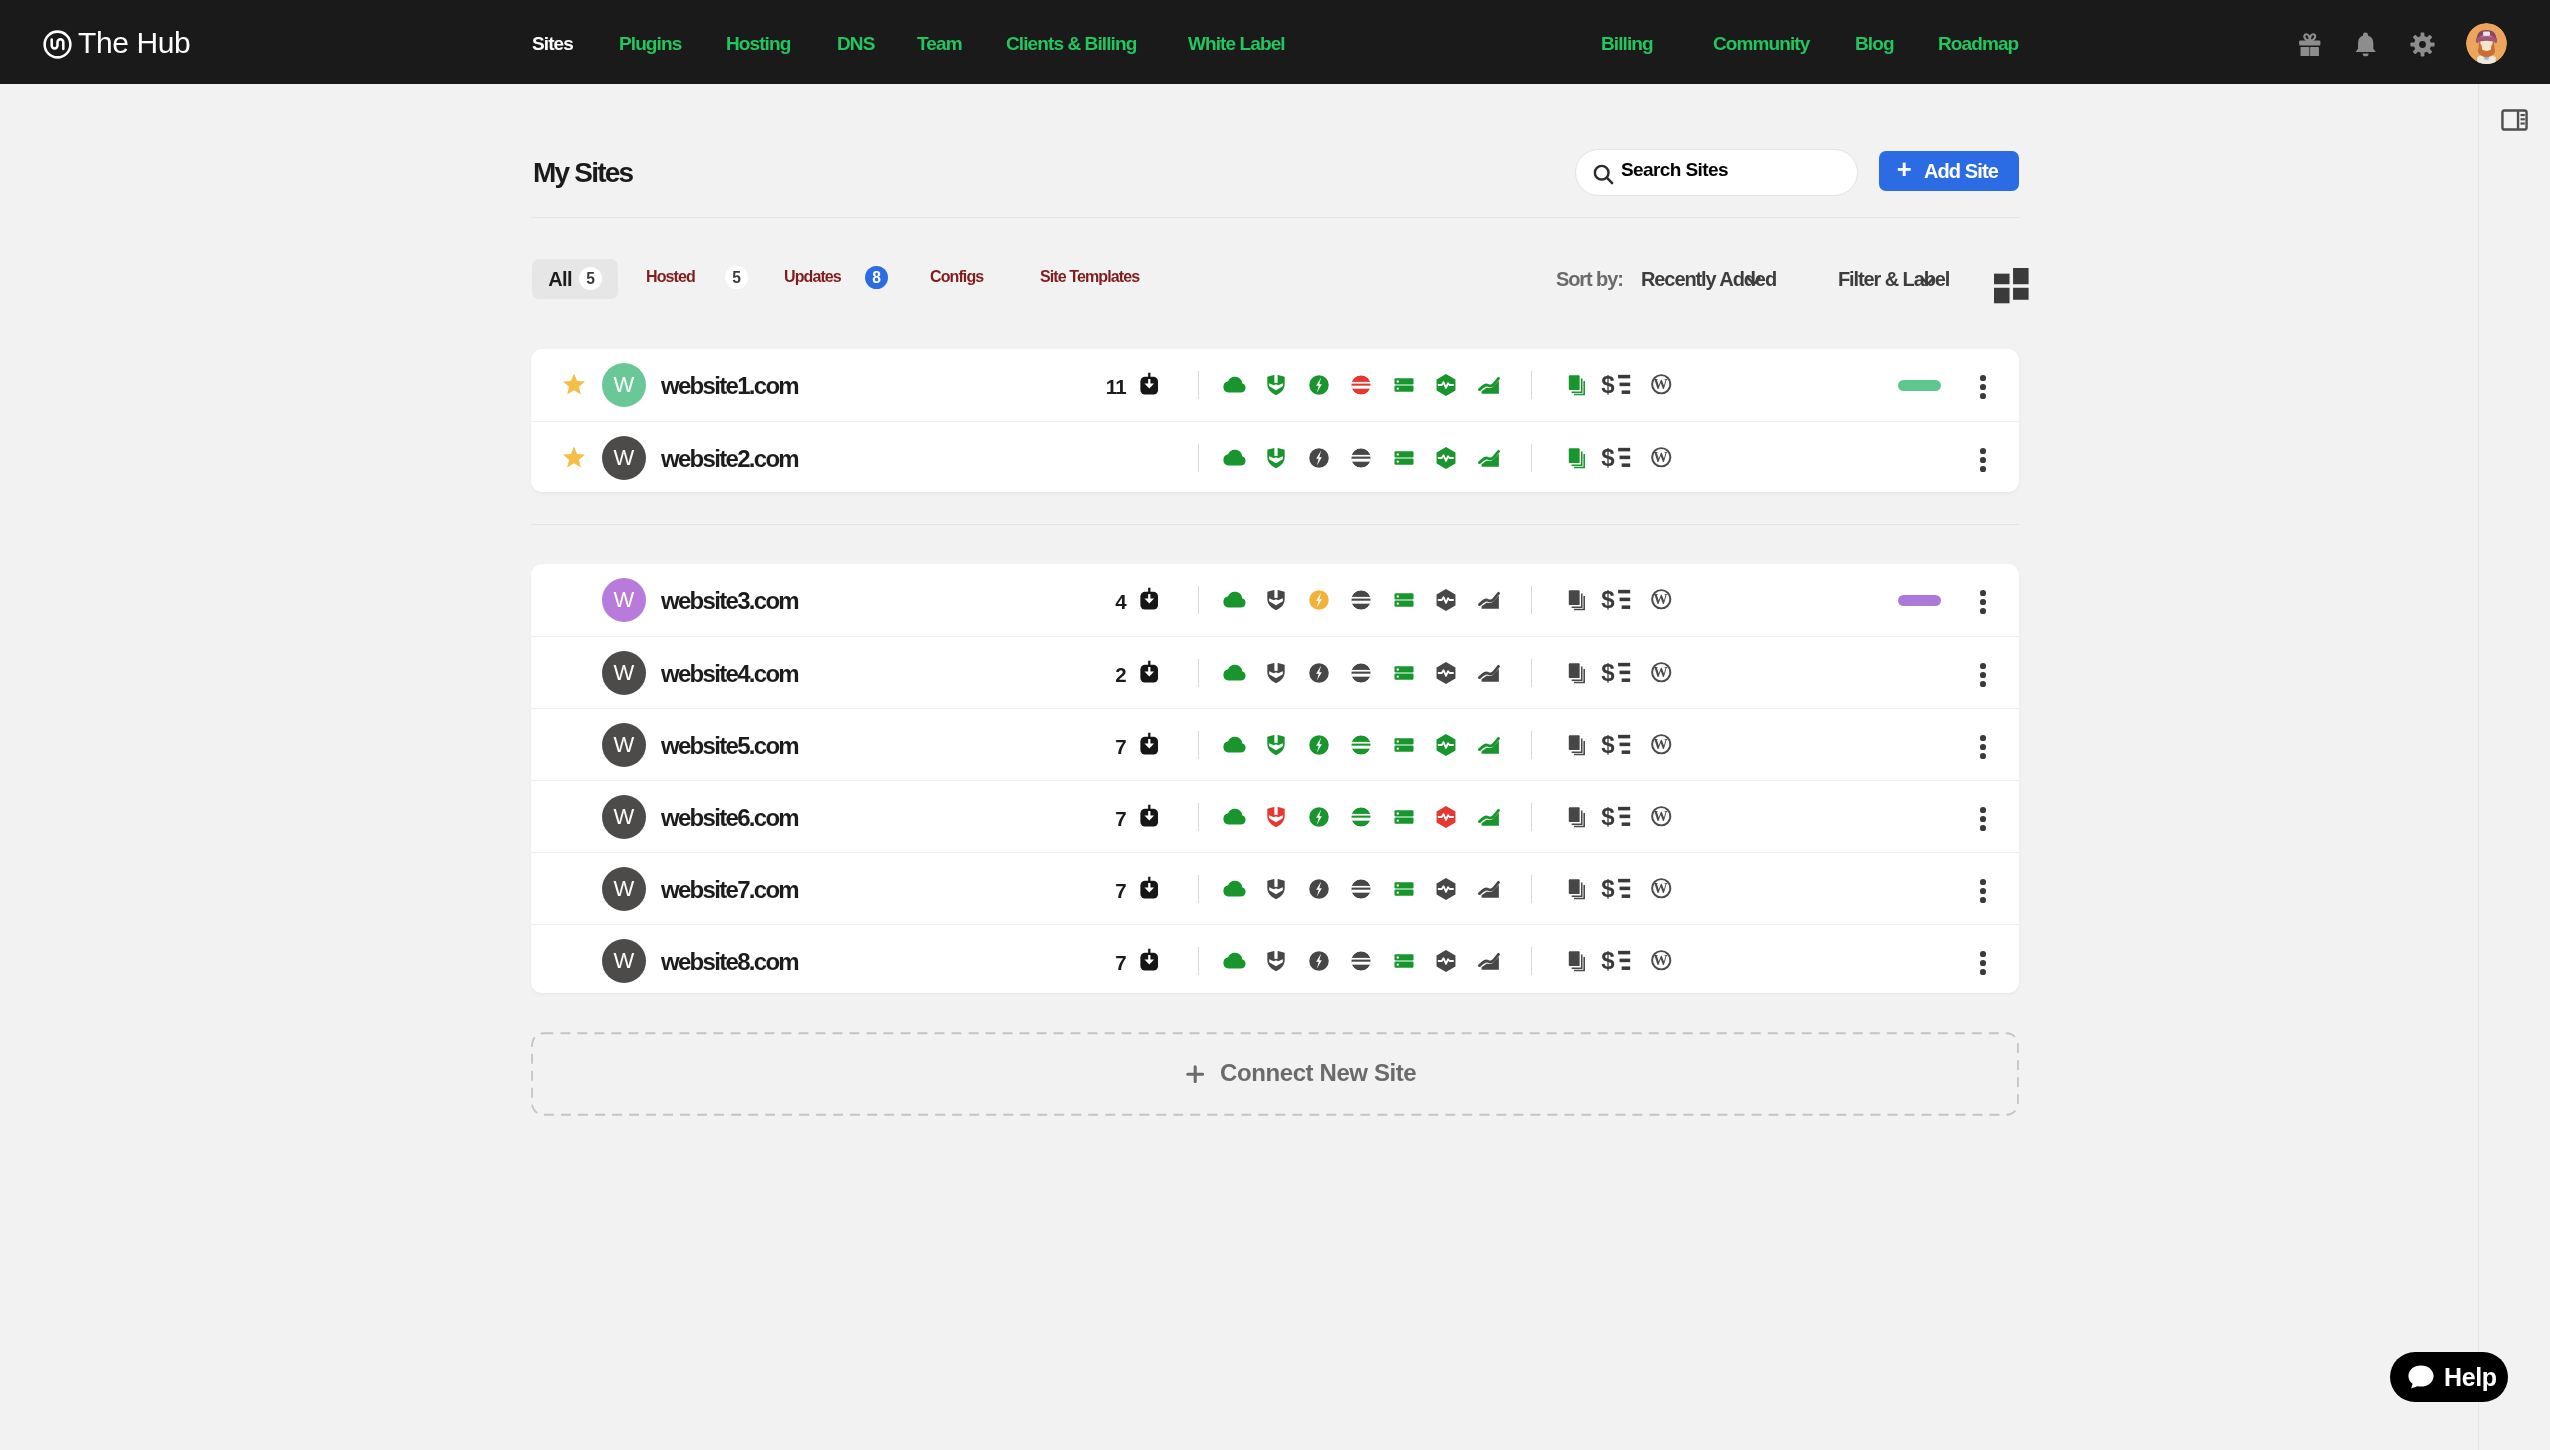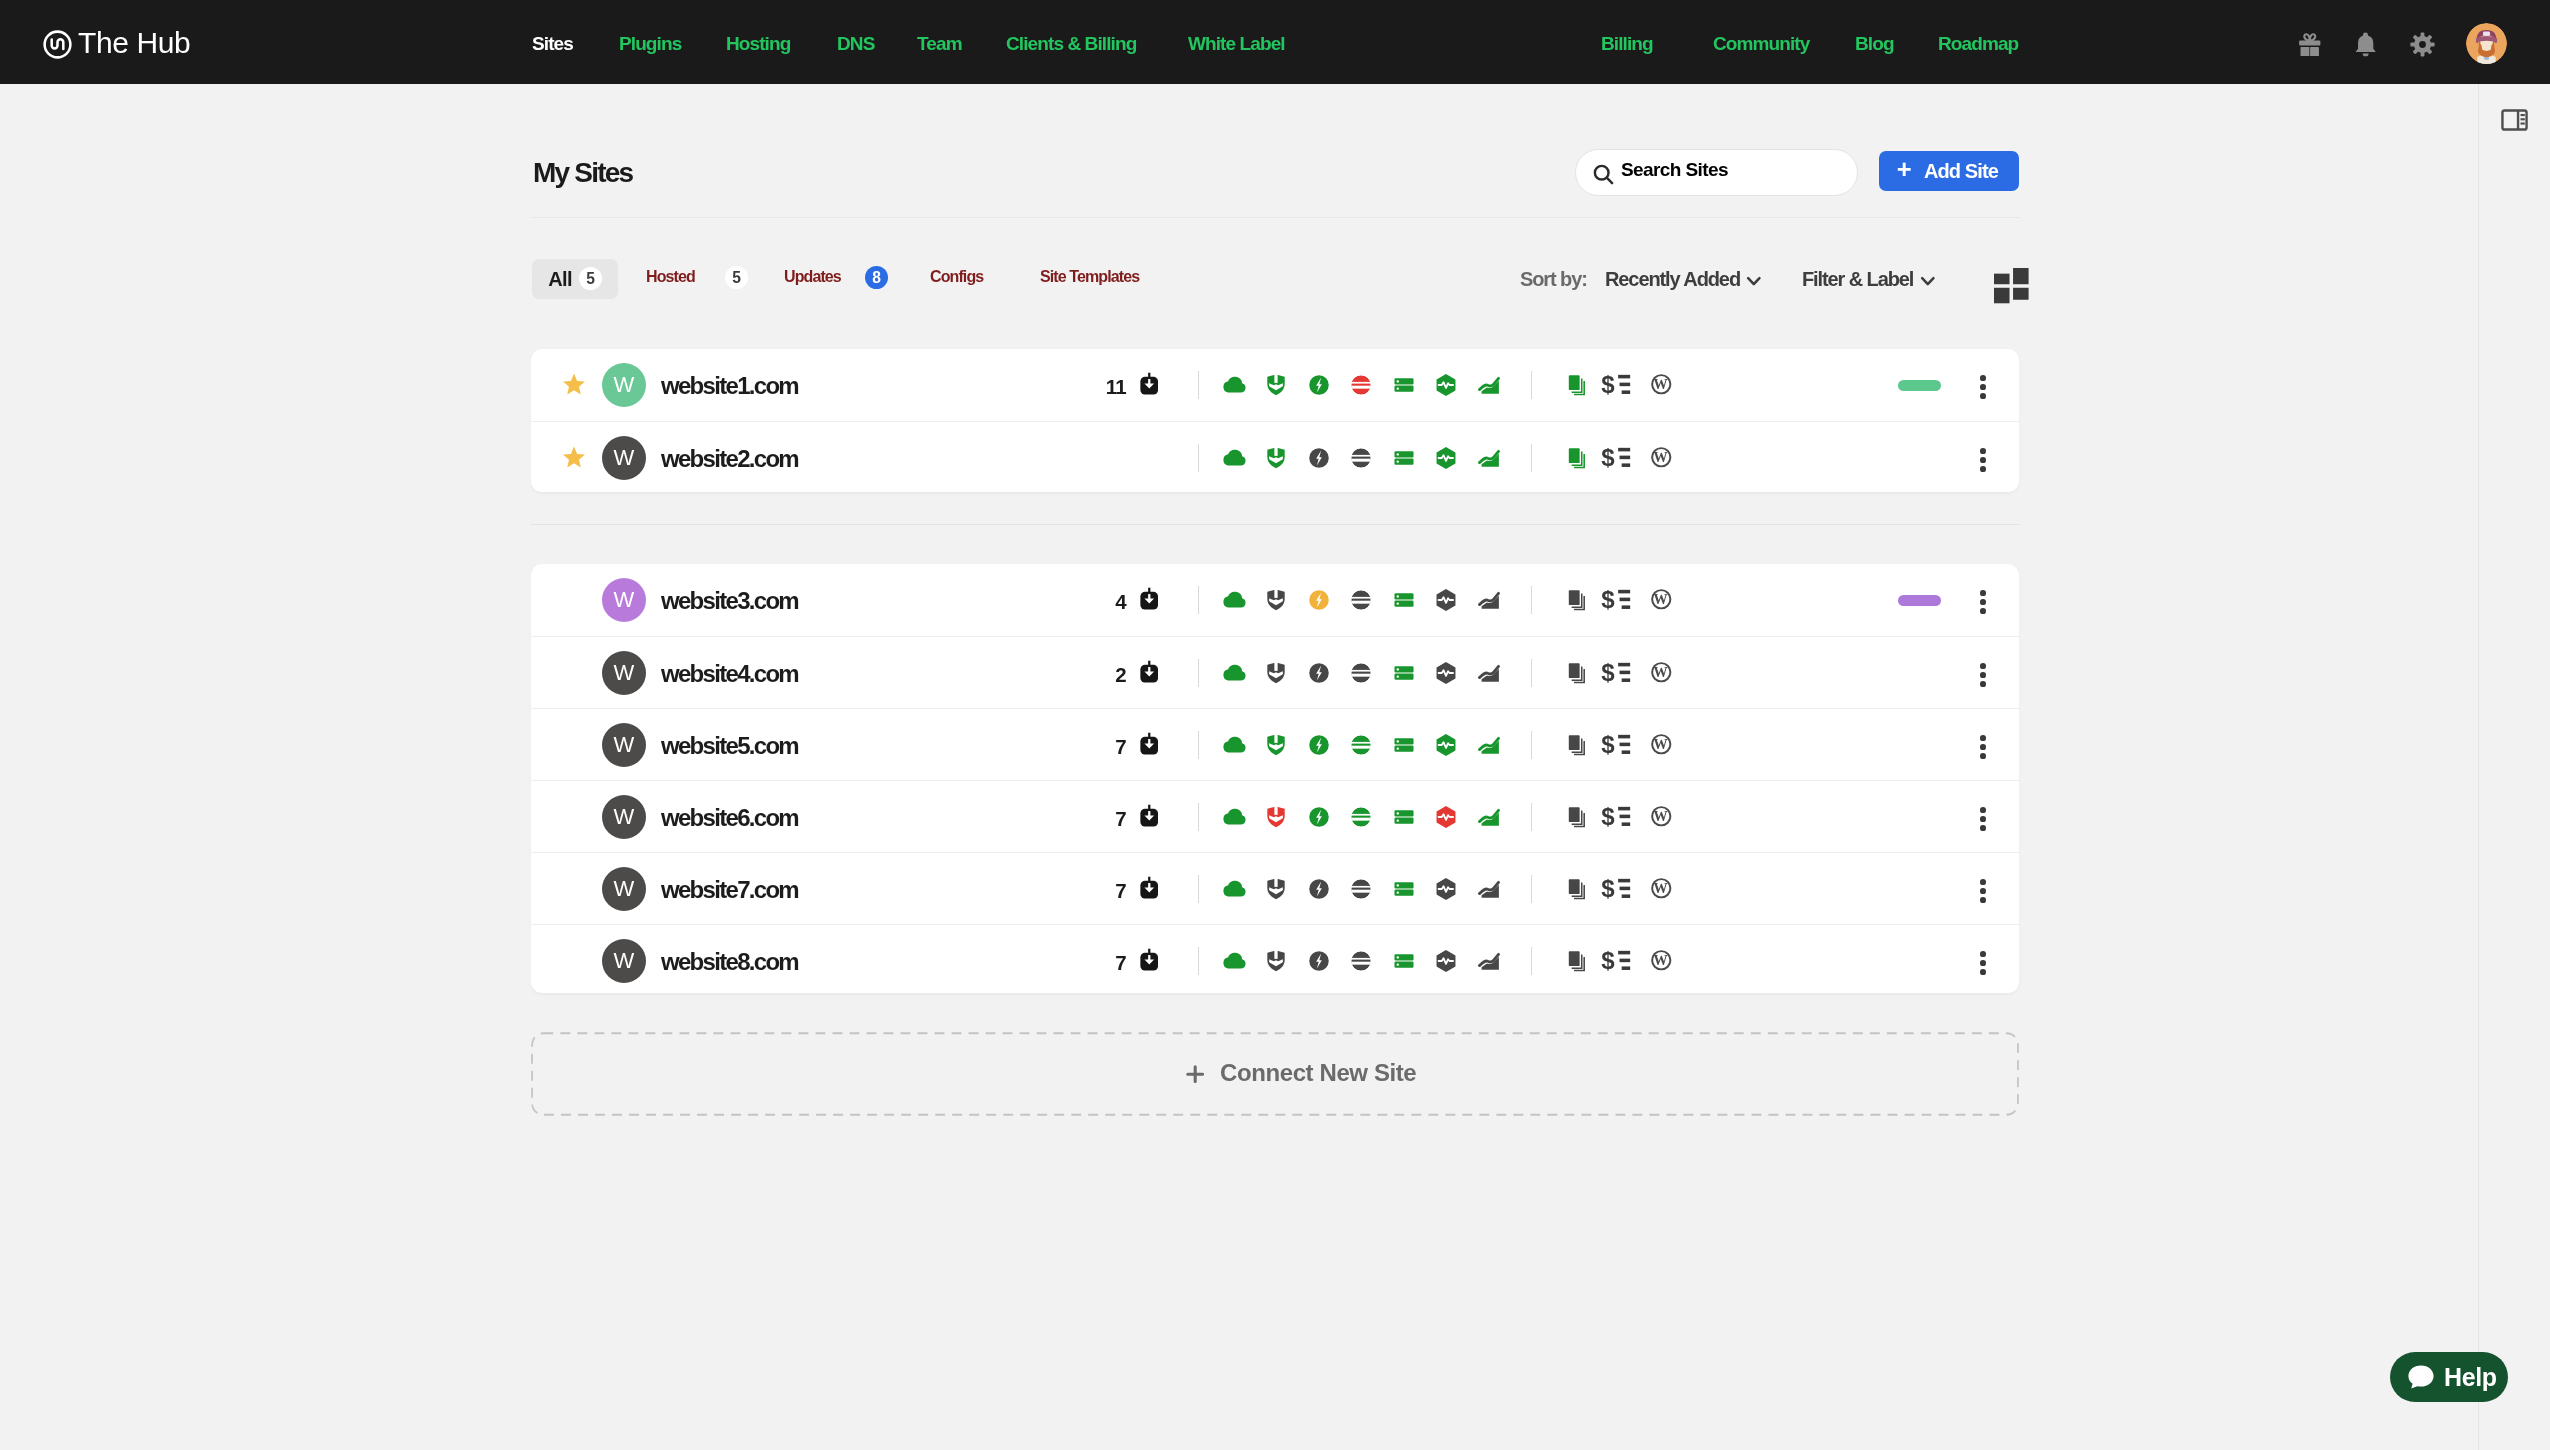--- a/index.html
+++ b/index.html
@@ -25,21 +25,21 @@
   #addbtn { position:absolute; left:1879px; top:151px; width:140px; height:40px; background:#2B6CE5; border-radius:7px; color:#fff; text-align:center; }
   #addbtn .p { position:absolute; left:17.7px; top:4.3px; font-size:25.5px; font-weight:600; }
   #addbtn .t { position:absolute; left:45px; top:9.2px; font-size:20px; font-weight:700; letter-spacing:-0.9px; }
   #hr1 { position:absolute; left:531px; top:217px; width:1489px; height:1.4px; background:#E6E6E6; }
 
   
   .chip { position:absolute; left:532px; top:259px; width:86px; height:40px; background:#E6E6E6; border-radius:7px; }
   .chip .a { position:absolute; left:16.3px; top:9.2px; font-size:20px; font-weight:700; color:#1C1C1C; letter-spacing:-0.7px; }
   .badge { position:absolute; width:23.4px; height:23.4px; border-radius:50%; background:#FFF; text-align:center; font-size:15.6px; font-weight:700; color:#3A3A3A; line-height:24px; }
   .tabt { position:absolute; top:268px; font-size:16px; font-weight:700; color:#7f1d1d; letter-spacing:-0.9px; }
-  .srt { position:absolute; top:268px; font-size:20px; font-weight:700; letter-spacing:-1.1px; }
+  .srt { position:absolute; top:268px; font-size:20px; font-weight:700; letter-spacing:-1.1px;margin-left:36px; }
 
   
   .card { position:absolute; left:531px; width:1488px; background:#FFF; border-radius:11.3px; box-shadow:0 1.4px 3.5px rgba(0,0,0,0.04); }
   #card1 { top:349px; height:143px; }
   #card2 { top:564px; height:429px; }
   .row { position:relative; height:72px; }
   .row + .row { border-top:0.7px solid #EEEEEE; height:72px; }
   #card2 .row { height:72px; }
   .row .star { position:absolute; left:31px; top:24px; }
   .row .av { position:absolute; left:71px; top:14px; width:44px; height:44px; border-radius:50%; color:#FFF; font-size:22px; font-weight:400; text-align:center; line-height:44px; }
@@ -50,21 +50,21 @@
   .ic { position:absolute; top:24px; }
   .pill { position:absolute; left:1367px; top:30.5px; width:43px; height:11.3px; border-radius:5.7px; }
   .kebab { position:absolute; left:1449px; top:26px; }
   .kebab i { display:block; width:5.7px; height:5.7px; border-radius:50%; background:#3A3A3A; margin-bottom:3.5px; }
 
   #sep1 { position:absolute; left:531px; top:524px; width:1488px; height:1.4px; background:#E3E3E3; }
 
   #dashed { position:absolute; left:531px; top:1032px; width:1488px; height:84px; }
   #dashed .lbl { position:absolute; left:681px; top:27px; font-size:24px; font-weight:700; color:#6B6B6B; letter-spacing:-0.4px;margin-left:8px; }
 
-  #help { position:absolute; left:2390px; top:1352px; width:118px; height:50px; background:#14532d; border-radius:25px; }
+  #help { position:absolute; left:2390px; top:1352px; width:118px; height:50px; background:#000000; border-radius:25px; }
   #help .t { position:absolute; left:54px; top:11.3px; font-size:25px; font-weight:700; color:#FFF; letter-spacing:-0.4px; }
 </style>
 </head>
 <body>
 
 <div id="header">
   <svg id="logo" width="29" height="29" viewBox="0 0 41 41">
     <circle cx="20.5" cy="20.5" r="18.2" fill="none" stroke="#FFF" stroke-width="3.6"></circle>
     <path d="M12.3 13.5 V22 a4.1 4.1 0 0 0 8.2 0 V17.3 a4.1 4.1 0 0 1 8.2 0 V27" fill="none" stroke="#FFF" stroke-width="3.6" stroke-linecap="round"></path>
   </svg>

